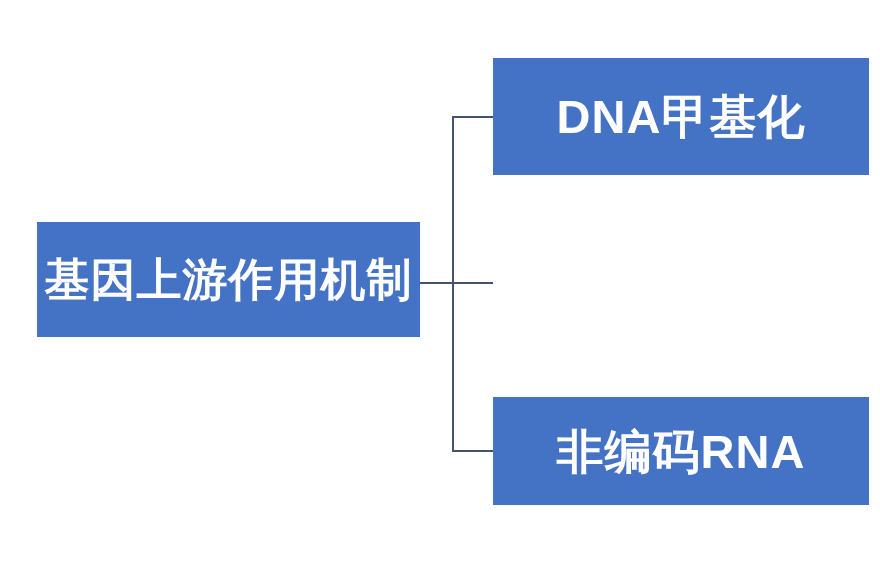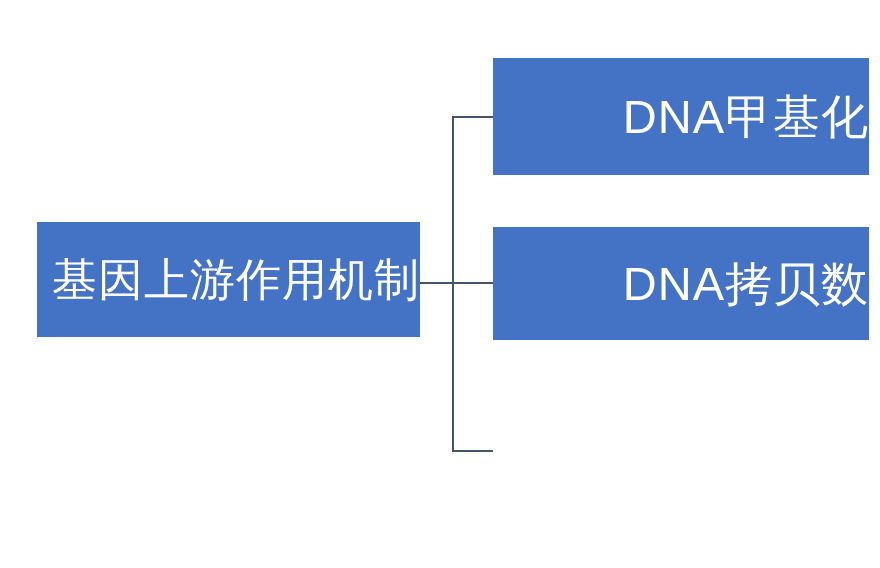--- a/index.html
+++ b/index.html
@@ -19,22 +19,22 @@
     position: relative;
     width: 880px; height: 568px;
     background: var(--bg);
   }
   .node {
     position: absolute;
     background: var(--box-fill);
     color: var(--text-color);
     display: flex;
     align-items: center;
-    justify-content: flex-end;
-    font-weight: 400;
+    justify-content: center;
+    font-weight: 700;
     letter-spacing: 1px;
     white-space: nowrap;
     line-height: 1;
   }
   .node-root {
     left: 37px; top: 222px;
     width: 383px; height: 115px;
     font-size: 45px;
   }
   .node-child {
@@ -65,18 +65,18 @@
   <div class="connector conn-stub-bot"></div>
 
   <div class="node node-root">
     <span>基因上游作用机制</span>
   </div>
 
   <div class="node node-child node-child-1">
     <span>DNA甲基化</span>
   </div>
 
-  <div class="node node-child node-child-2">
-    <span>DNA拷贝数</span>
+
+  <div class="node node-child node-child-3">
+    <span>非编码RNA</span>
   </div>
-
 
 </div>
 
 </body></html>

